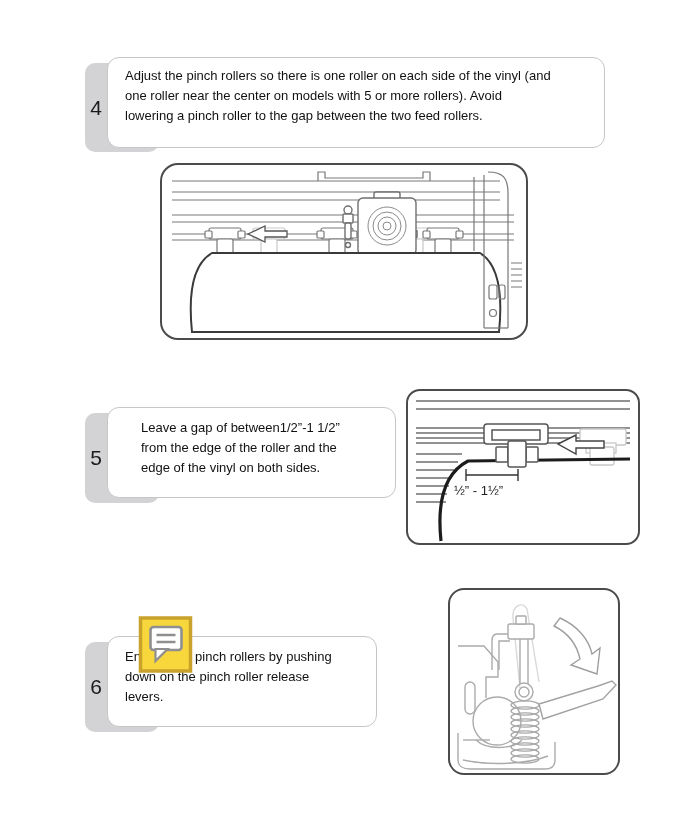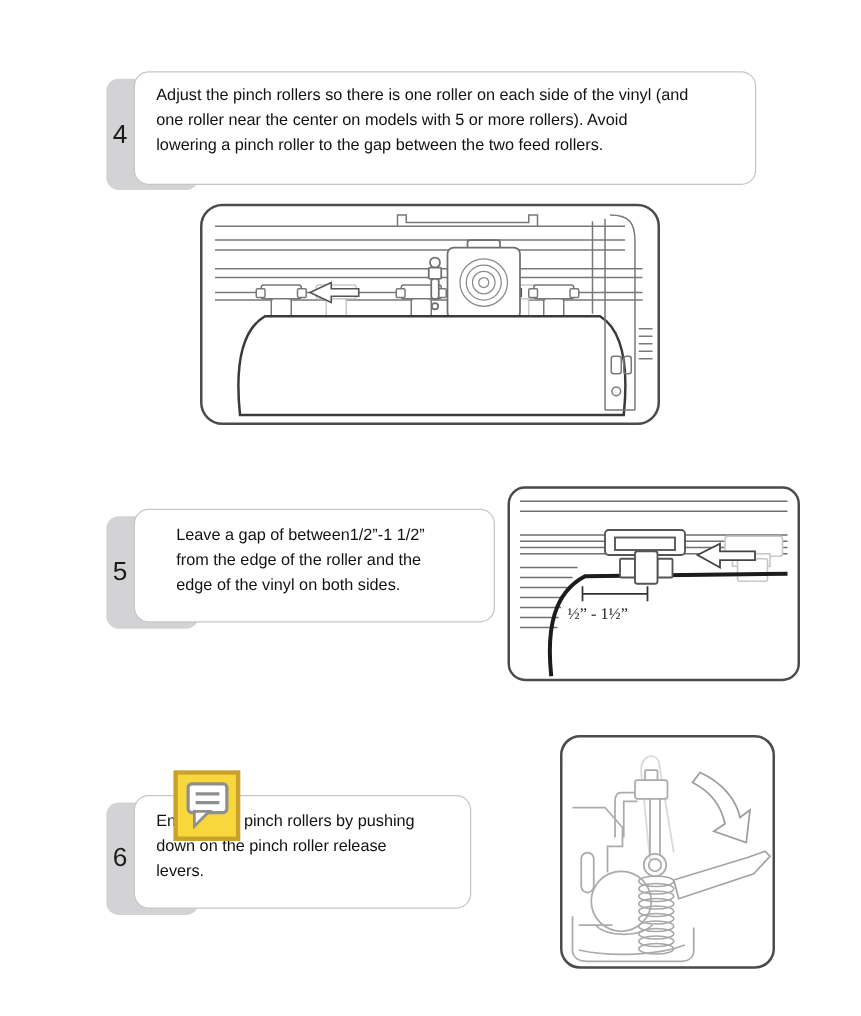--- a/index.html
+++ b/index.html
@@ -16,21 +16,21 @@
              white-space:pre;letter-spacing:0px;z-index:2;}
 
   
   .fig{position:absolute;border:2px solid #4b4b4b;background:#fff;box-sizing:border-box;}
   .fig svg{position:absolute;left:0;top:0;}
   #fig1{left:160px;top:163px;width:368px;height:177px;border-radius:18px;}
   #fig2{left:406px;top:389px;width:234px;height:156px;border-radius:14px;}
   #fig3{left:448px;top:588px;width:172px;height:187px;border-radius:16px;}
 
   .gap-label{position:absolute;left:46px;top:92px;width:110px;
-             font-family:Liberation Serif, serif;font-size:13px;color:#222;z-index:3;}
+             font-family:Liberation Sans, sans-serif;font-size:13px;color:#222;z-index:3;}
 
   
   .note-icon{position:absolute;left:138px;top:616px;width:55px;height:57px;z-index:6;cursor:pointer;}
 </style>
 </head>
 <body>
 
 <div class="page">
 
   <div>

